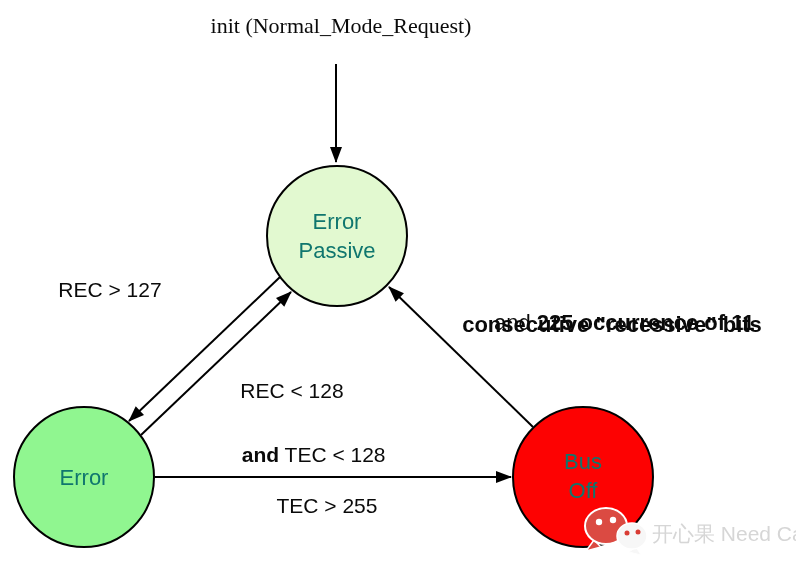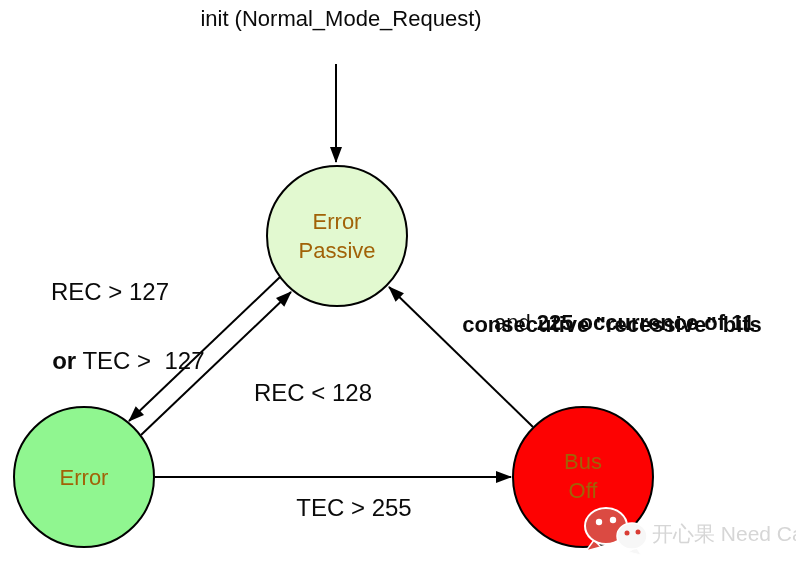--- a/index.html
+++ b/index.html
@@ -3,28 +3,28 @@
 <meta charset="utf-8">
 <style>
   html,body { margin:0; padding:0; background:#ffffff; }
   .canvas {
     position:relative; width:796px; height:565px; background:#ffffff;
     font-family:"Liberation Sans", sans-serif; overflow:hidden; color:#000;
   }
   .canvas svg { position:absolute; left:0; top:0; }
   .label {
     position:absolute; transform:translateX(-50%);
-    white-space:pre; text-align:center; font-size:24px; color:#0a0a0a;
+    white-space:pre; text-align:center; font-size:21px; color:#0a0a0a;
   }
   .label.init { font-size:22px; }
   .b { font-weight:bold; }
   .state-label {
     position:absolute; transform:translate(-50%,-50%);
     text-align:center; font-size:22px; line-height:29px;
-    white-space:nowrap; color:#a16207;
+    white-space:nowrap; color:#0f766e;
   }
   .watermark-text {
     position:absolute; white-space:nowrap; font-size:21px;
     color:#d6d6d6;
     text-shadow:0 0 2px rgba(255,255,255,0.95), 0 0 1px #ffffff;
   }
 </style>
 </head>
 <body>
 
@@ -52,43 +52,43 @@
       <ellipse cx="606" cy="526" rx="21" ry="18" fill="#db4a42" stroke="#ffffff" stroke-width="2"></ellipse>
       <circle cx="599" cy="522" r="3.2" fill="#ffffff"></circle>
       <circle cx="613" cy="520" r="3.2" fill="#ffffff"></circle>
       <path d="M636 547 l5 8 l-12 -3 z" fill="#f7f7f7" stroke="#ffffff" stroke-width="1"></path>
       <ellipse cx="632" cy="536" rx="15" ry="13" fill="#f7f7f7" stroke="#ffffff" stroke-width="1.5"></ellipse>
       <circle cx="627" cy="533" r="2.5" fill="#d93c34"></circle>
       <circle cx="638" cy="532" r="2.5" fill="#d93c34"></circle>
     </g>
   </svg>
 
-  <div class="label init" style="left:341px; top:6px;">init (Normal_Mode_Request)</div>
+  <div class="label init" style="left:341px; top:13px;font-family:Liberation Serif, serif;">init (Normal_Mode_Request)</div>
 
   <div class="state-label" style="left:337px; top:236px;">
     <div>Error</div>
     <div>Passive</div>
   </div>
   <div class="state-label" style="left:84px; top:477px;">
     <div>Error</div>
   </div>
   <div class="state-label" style="left:583px; top:476px;">
     <div>Bus</div>
     <div>Off</div>
   </div>
 
   <div class="label" style="left:110px; top:278px;">REC &gt; 127</div>
-  <div class="label" style="left:115px; top:319px;">
-    <span class="b">or</span><span> TEC &gt;  127</span>
+
+  <div class="label" style="left:292px; top:379px;">REC &lt; 128</div>
+  <div class="label" style="left:302px; top:419px;">
+    <span class="b">and</span><span> TEC &lt; 128</span>
   </div>
-
-  <div class="label" style="left:313px; top:379px;">REC &lt; 128</div>
 
   <div class="label init" style="left:612px; top:284px;">
     <span>and </span><span class="b">225 occurrence of 11</span>
   </div>
   <div class="label init b" style="left:612px; top:312px;">consecutive "recessive" bits</div>
 
-  <div class="label" style="left:354px; top:494px;">TEC &gt; 255</div>
+  <div class="label" style="left:327px; top:494px;">TEC &gt; 255</div>
 
   <div class="watermark-text" style="left:652px; top:520px;">开心果 Need Car</div>
 
 </div>
 
 </body></html>

